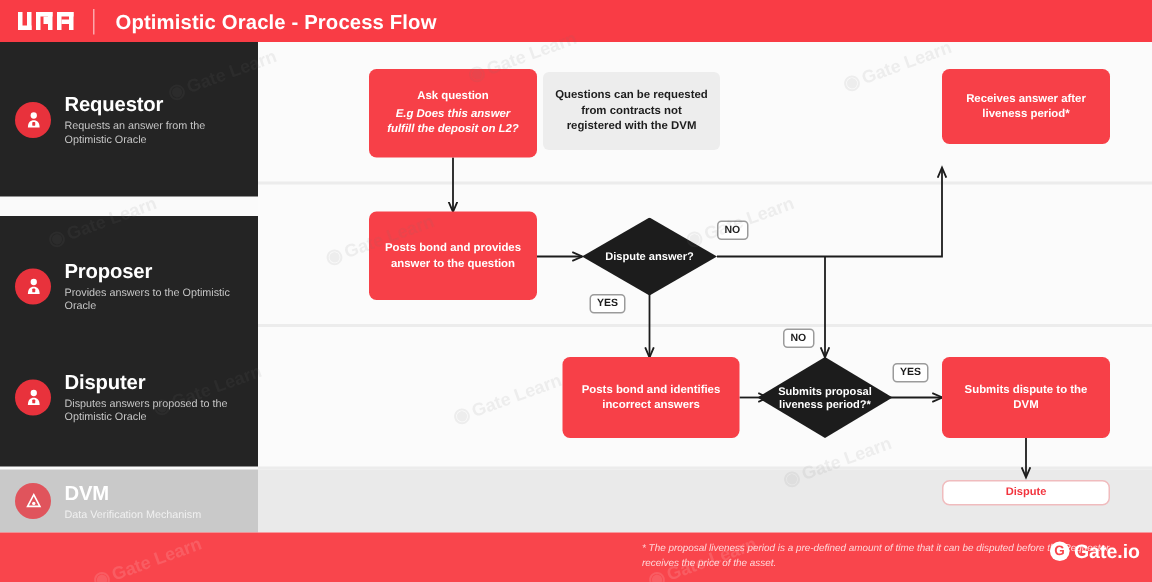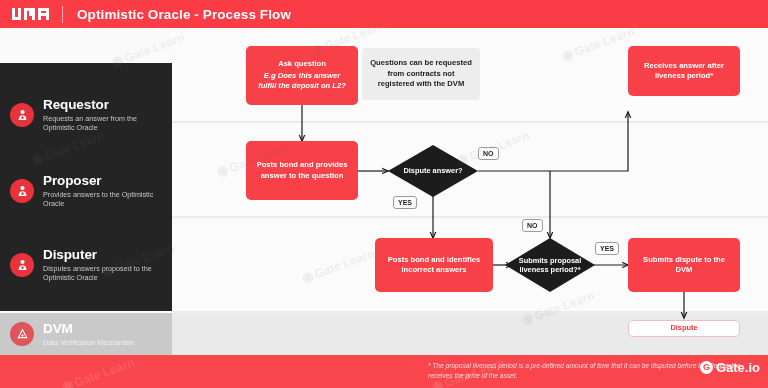--- a/index.html
+++ b/index.html
@@ -24,21 +24,21 @@
     color: #fff; font-size: 13.5px; font-weight: bold; letter-spacing: 0.1px;
   }
 
   
   .rail { position: absolute; left: 0; top: 28px; width: 172px; height: 327px; }
   .rail-row {
     position: absolute; left: 0; width: 172px;
     background: #242424; display: flex; align-items: center; padding-left: 10px;
   }
   .rail-row.dvm { background: #c9c9c9; }
-  .rail-row.r1 { top: 0px;   height: 103px; margin-top: 35px; }
+  .rail-row.r1 { top: 0px;   height: 103px; }
   .rail-row.r2 { top: 95px;  height: 93px; margin-top: 21px; }
   .rail-row.r3 { top: 190px; height: 93px; }
   .rail-row.r4 { top: 285px; height: 42px; }
   .rail-icon {
     width: 24px; height: 24px; border-radius: 50%;
     background: #e8323c; flex: 0 0 24px;
     display: flex; align-items: center; justify-content: center; margin-right: 9px;
   }
   .rail-row.dvm .rail-icon { background: #e0545c; }
   .rail-icon svg { display: block; }

